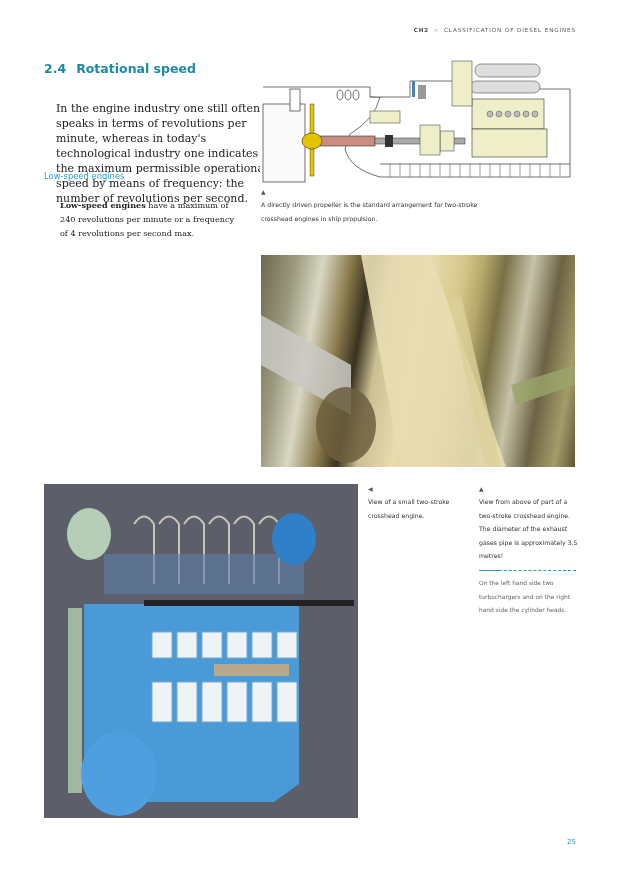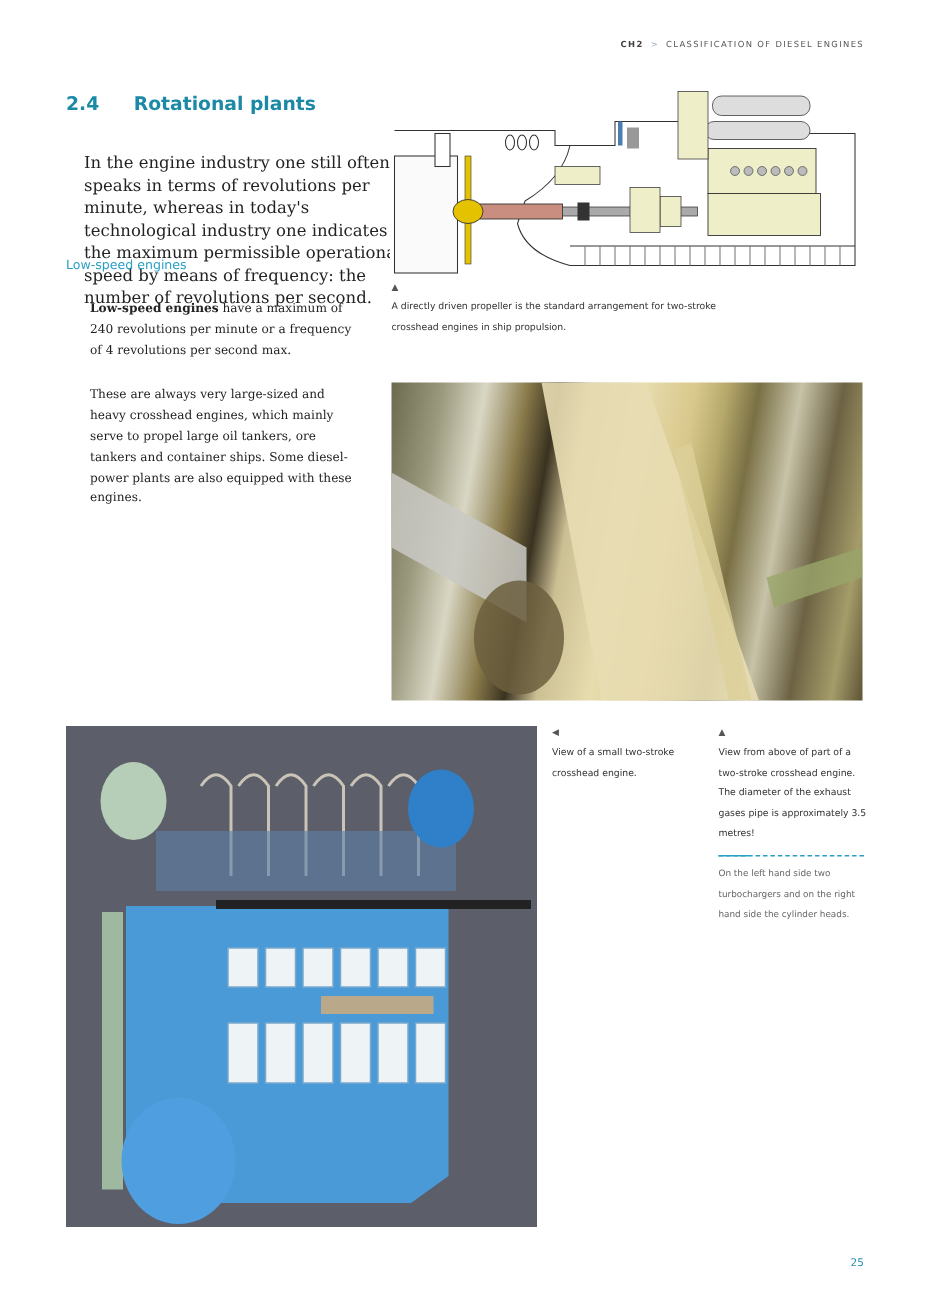--- a/index.html
+++ b/index.html
@@ -10,21 +10,21 @@
   .running-head {
     position: absolute; top: 27px; right: 44px;
     font-family: "DejaVu Sans", sans-serif; font-size: 5.6px; letter-spacing: 0.9px; color: #555;
   }
   .running-head .ch { font-weight: bold; color: #444; }
   .running-head .sep { color: #9ab; margin: 0 2px; }
   .section-title {
     position: absolute; left: 44px; top: 61px; margin: 0;
     font-family: "DejaVu Sans", sans-serif; font-weight: bold; font-size: 12.5px; color: #1c8aa6;
   }
-  .section-title .num { margin-right: 23px; }
+  .section-title .num { margin-right: 10px; }
   .intro {
     position: absolute; left: 44px; top: 89px; width: 212px;
     font-size: 11px; line-height: 15px; color: #222; margin: 12px;
   }
   .subhead {
     position: absolute; left: 44px; top: 171px; margin: 0;
     font-family: "DejaVu Sans", sans-serif; font-size: 8.4px; color: #2a9fc4; font-weight: normal;
   }
   .body-text {
     position: absolute; left: 44px; top: 183px; width: 212px;
@@ -54,30 +54,29 @@
 </head>
 <body>
 
 <div class="running-head">
   <span class="ch">CH2</span>
   <span class="sep">&gt;</span>
   <span>CLASSIFICATION OF DIESEL ENGINES</span>
 </div>
 
 <h2 class="section-title">
-  <span class="num">2.4</span><span>Rotational plants</span>
+  <span class="num">2.4</span><span>Rotational speed</span>
 </h2>
 
 <p class="intro">In the engine industry one still often speaks in terms of revolutions per minute, whereas in today's technological industry one indicates the maximum permissible operational speed by means of frequency: the number of revolutions per second.</p>
 
 <h3 class="subhead">Low-speed engines</h3>
 
 <div class="body-text">
   <p><b>Low-speed engines</b><span> have a maximum of 240 revolutions per minute or a frequency of 4 revolutions per second max.</span></p>
-  <p>These are always very large-sized and heavy crosshead engines, which mainly serve to propel large oil tankers, ore tankers and container ships. Some diesel-power plants are also equipped with these engines.</p>
 </div>
 
 <div class="figure diagram">
   <svg width="318" height="125" viewBox="0 0 318 125">
     <g stroke="#333" stroke-width="0.7" fill="#fff">
 
       <path d="M3 28 H110 V38 H120 Q115 60 90 75 L85 90 Q90 110 120 118 H310 V30 H225"></path>
       <path d="M110 38 L150 38 L150 22 L205 22"></path>
       <rect x="3" y="45" width="42" height="78" fill="#fafafa"></rect>
       <rect x="30" y="30" width="10" height="22"></rect>

